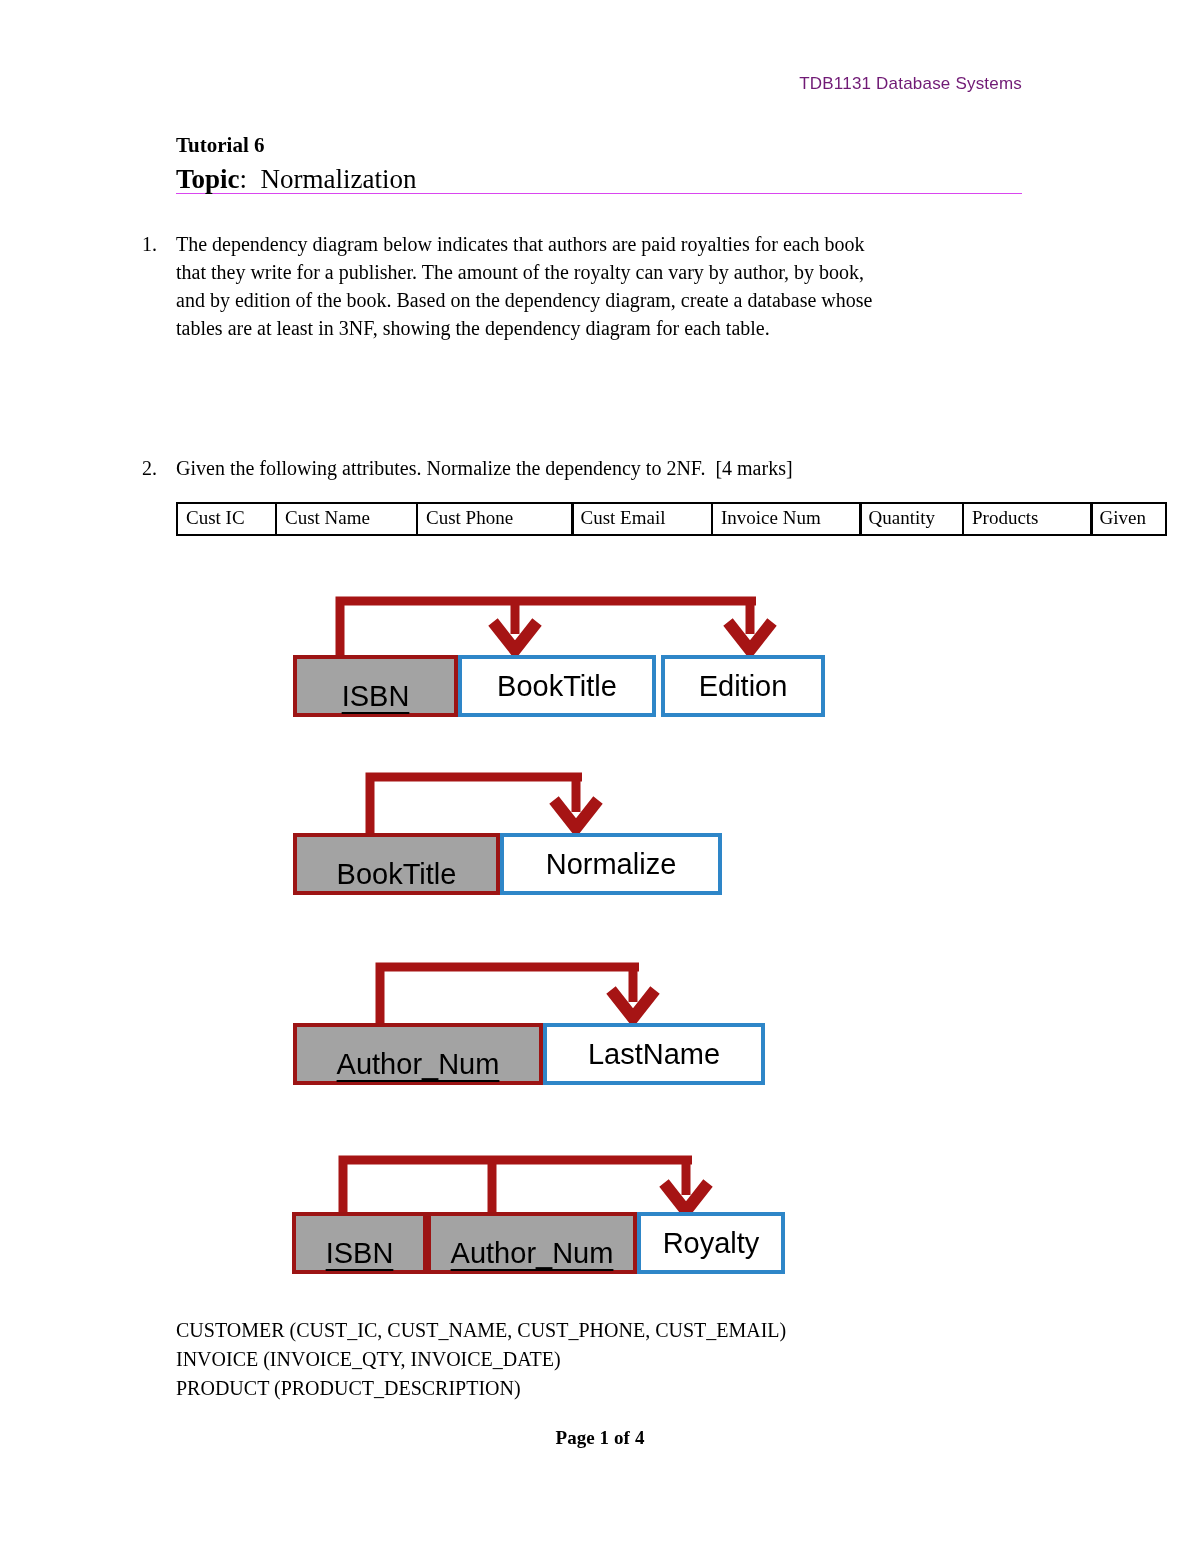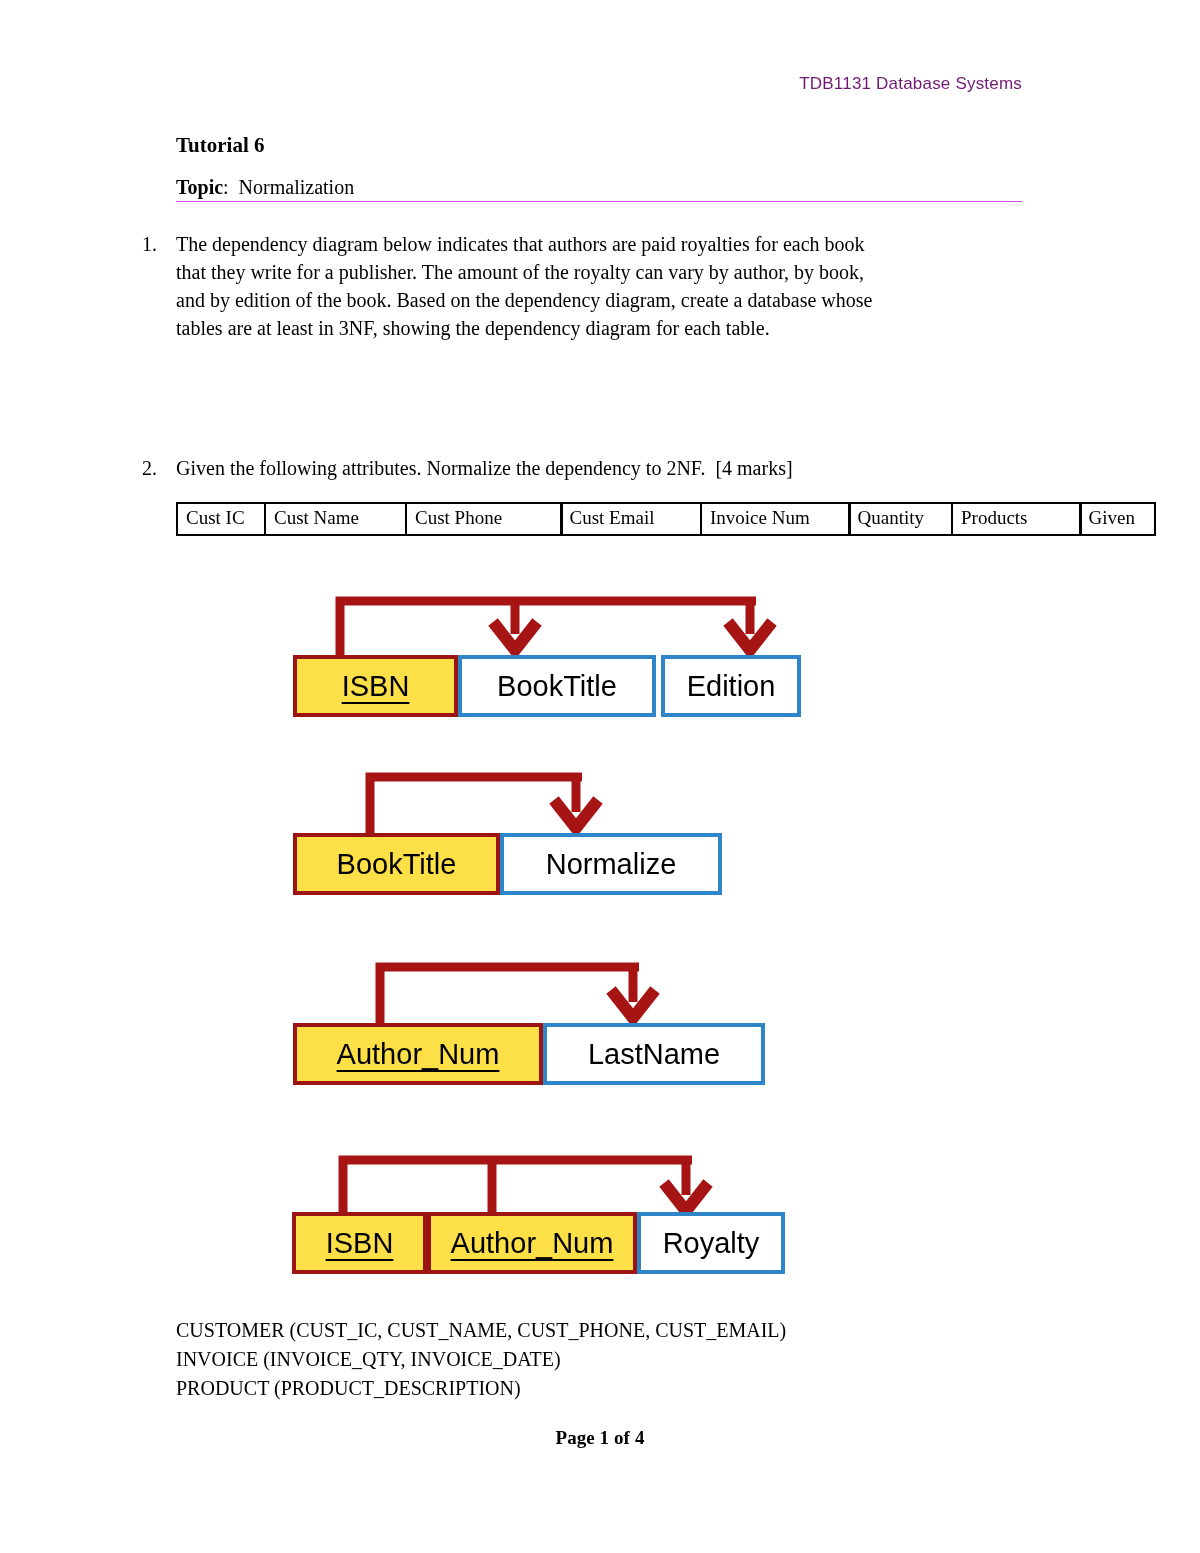--- a/index.html
+++ b/index.html
@@ -18,21 +18,21 @@
     font-family:"Liberation Sans", sans-serif;
     font-size:17px;color:#701a75;letter-spacing:0.2px;
   }
 
   
   .title-block{
     position:absolute;top:131px;left:176px;width:846px;
     border-bottom:1px solid #d946ef;
   }
   .title-line1{font-size:21px;font-weight:bold;line-height:28px;}
-  .title-line2{font-size:20px;line-height:28px;margin-top:14px;white-space:pre-wrap;}
+  .title-line2{font-size:27px;line-height:28px;margin-top:6px;white-space:pre-wrap;}
   .bold{font-weight:bold;}
 
   
   .question{position:absolute;left:142px;display:flex;}
   .q1{top:230px;}
   .q2{top:454px;}
   .q-num{width:24px;font-size:20px;line-height:28px;margin-right:10px;}
   .q-text{width:840px;font-size:20px;line-height:28px;}
   .q-line{white-space:pre-wrap;}
 
@@ -42,34 +42,34 @@
     border-collapse:collapse;table-layout:fixed;
   }
   .attr-table th{
     border:2px solid #000;
     font-family:"Liberation Serif", serif;
     font-weight:normal;font-size:19px;
     text-align:left;padding:3px 6px 5px 8px;
     height:24px;box-sizing:border-box;overflow:hidden;white-space:nowrap;
   }
   .attr-table th.grp{border-left-width:3px;padding-left:7px;}
-  .c0{width:88px;}  .c1{width:141px;} .c2{width:155px;} .c3{width:140px;}
+  .c0{width:99px;}  .c1{width:141px;} .c2{width:155px;} .c3{width:140px;}
   .c4{width:148px;} .c5{width:103px;} .c6{width:128px;} .c7{width:75px;}
 
   
   .dep-diagram{position:absolute;}
   .arrow-layer{position:absolute;top:0;left:0;}
   .box-row{position:absolute;display:flex;}
   .attr-box{
     height:62px;box-sizing:border-box;
     display:flex;align-items:center;justify-content:center;
     font-family:"Liberation Sans", sans-serif;
     font-size:29px;color:#000;background:#fff;
   }
-  .attr-box.key{background:#fde047;border:4px solid #9C1414;}
+  .attr-box.key{background:#a3a3a3;border:4px solid #9C1414;align-items:flex-end;}
   .attr-box.nonkey{background:#ffffff;border:4px solid #2E86C8;}
   .lbl{white-space:nowrap;}
   .lbl.u{text-decoration:underline;text-decoration-thickness:2px;text-underline-offset:6px;}
   .gapL{margin-left:5px;}
 
   .arrow-stroke{stroke:#A61414;stroke-width:9;fill:none;stroke-linejoin:miter;}
   .arrow-head{stroke:#A61414;stroke-width:12;fill:none;stroke-linejoin:miter;}
 
   
   .schemas{position:absolute;top:1316px;left:176px;font-size:20px;line-height:29px;}
@@ -131,21 +131,21 @@
       <path class="arrow-stroke" d="M457,13 L457,46"></path>
       <path class="arrow-head" d="M435,34 L457,62 L479,34"></path>
     </svg>
     <div class="box-row" style="top:67px;left:0;">
       <div class="attr-box key" style="width:165px;">
           <span class="lbl u">ISBN</span>
         </div>
       <div class="attr-box nonkey" style="width:198px;">
           <span class="lbl">BookTitle</span>
         </div>
-      <div class="attr-box nonkey gapL" style="width:140px;">
+      <div class="attr-box nonkey gapL" style="width:164px;">
           <span class="lbl">Edition</span>
         </div>
     </div>
   </div>
 
   <div class="dep-diagram" style="top:765px;left:293px;width:435px;height:132px;">
     <svg class="arrow-layer" width="435" height="132" viewBox="0 0 435 132">
       <path class="arrow-stroke" d="M77,72 L77,12 L289,12"></path>
       <path class="arrow-stroke" d="M283,12 L283,47"></path>
       <path class="arrow-head" d="M261,35 L283,63 L305,35"></path>

